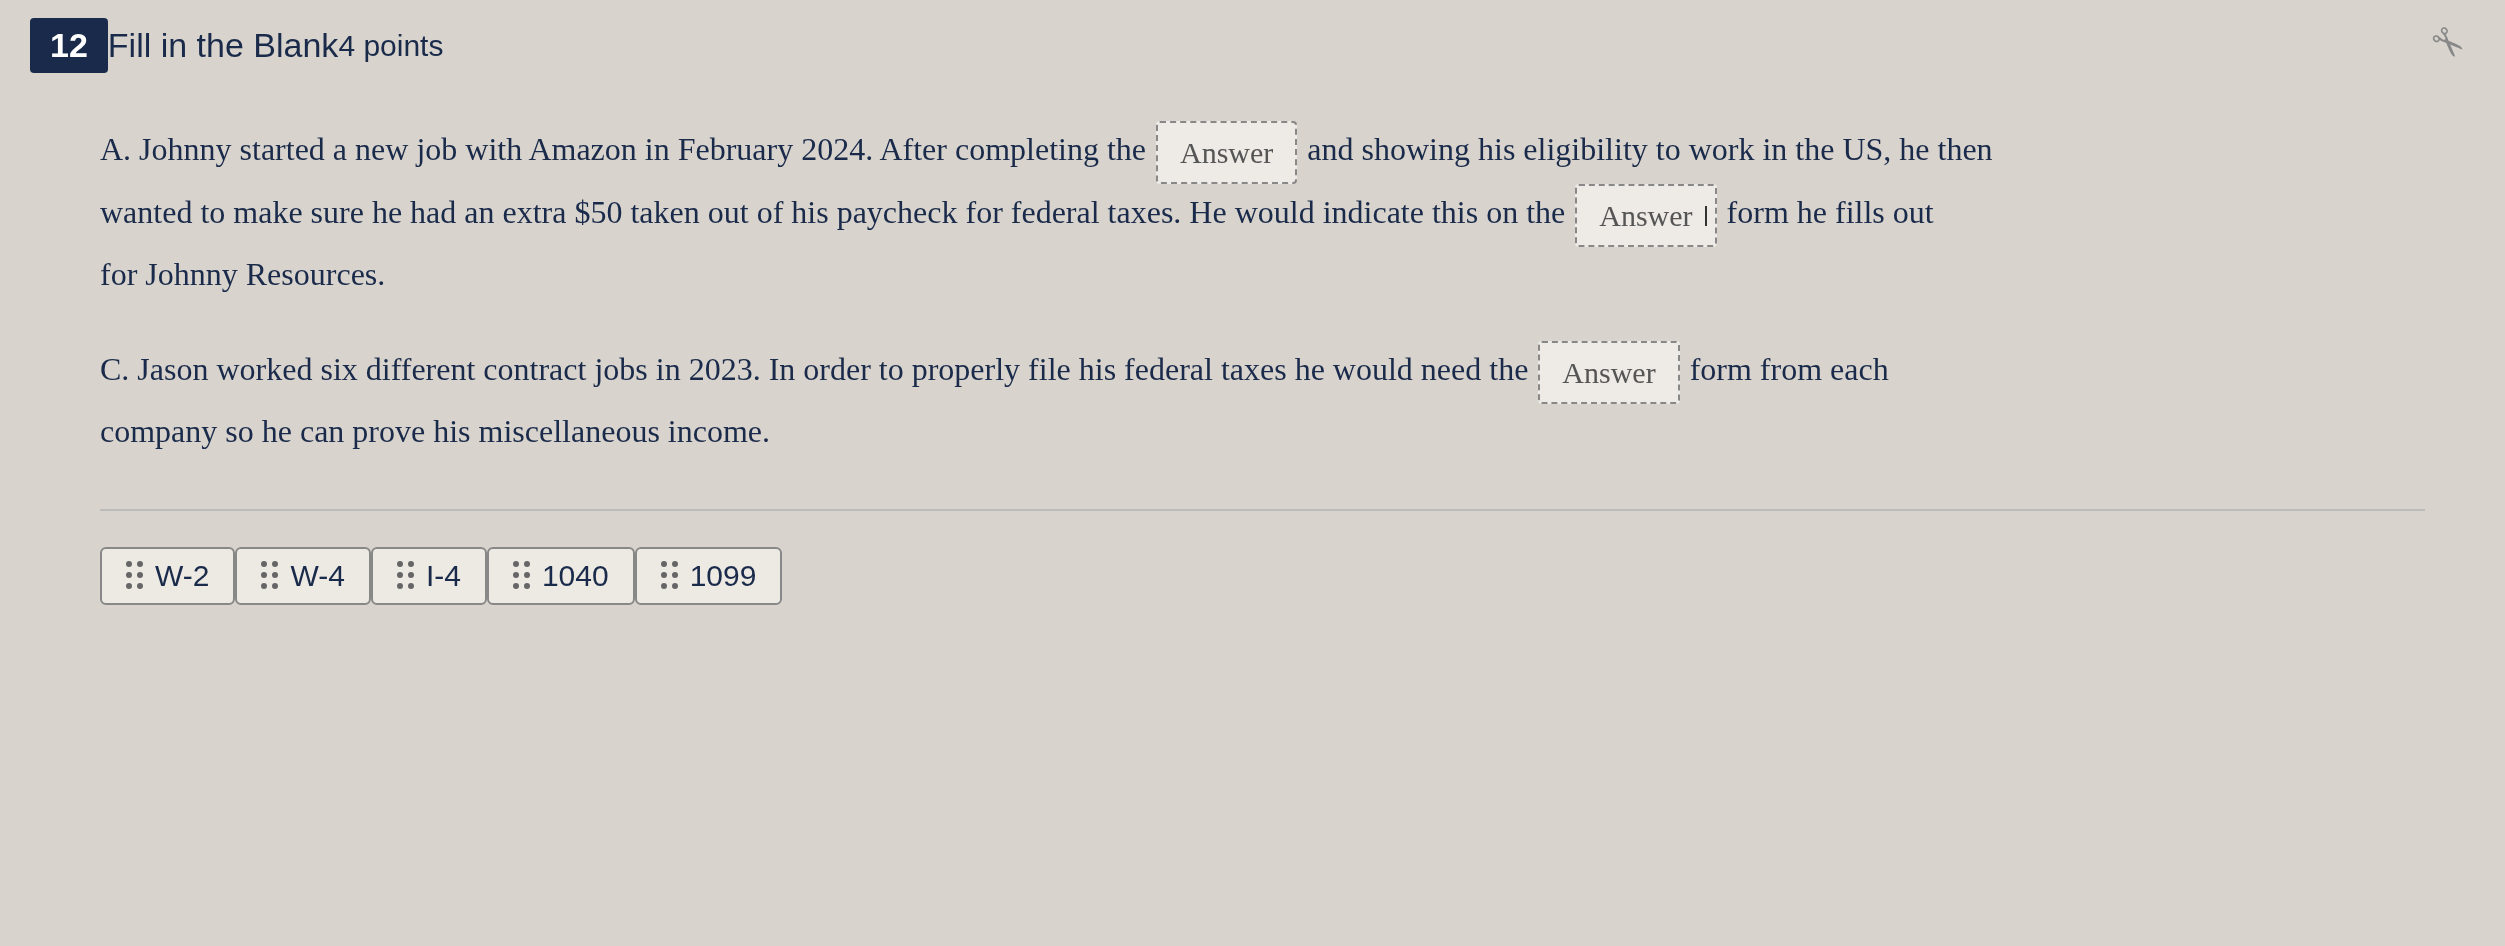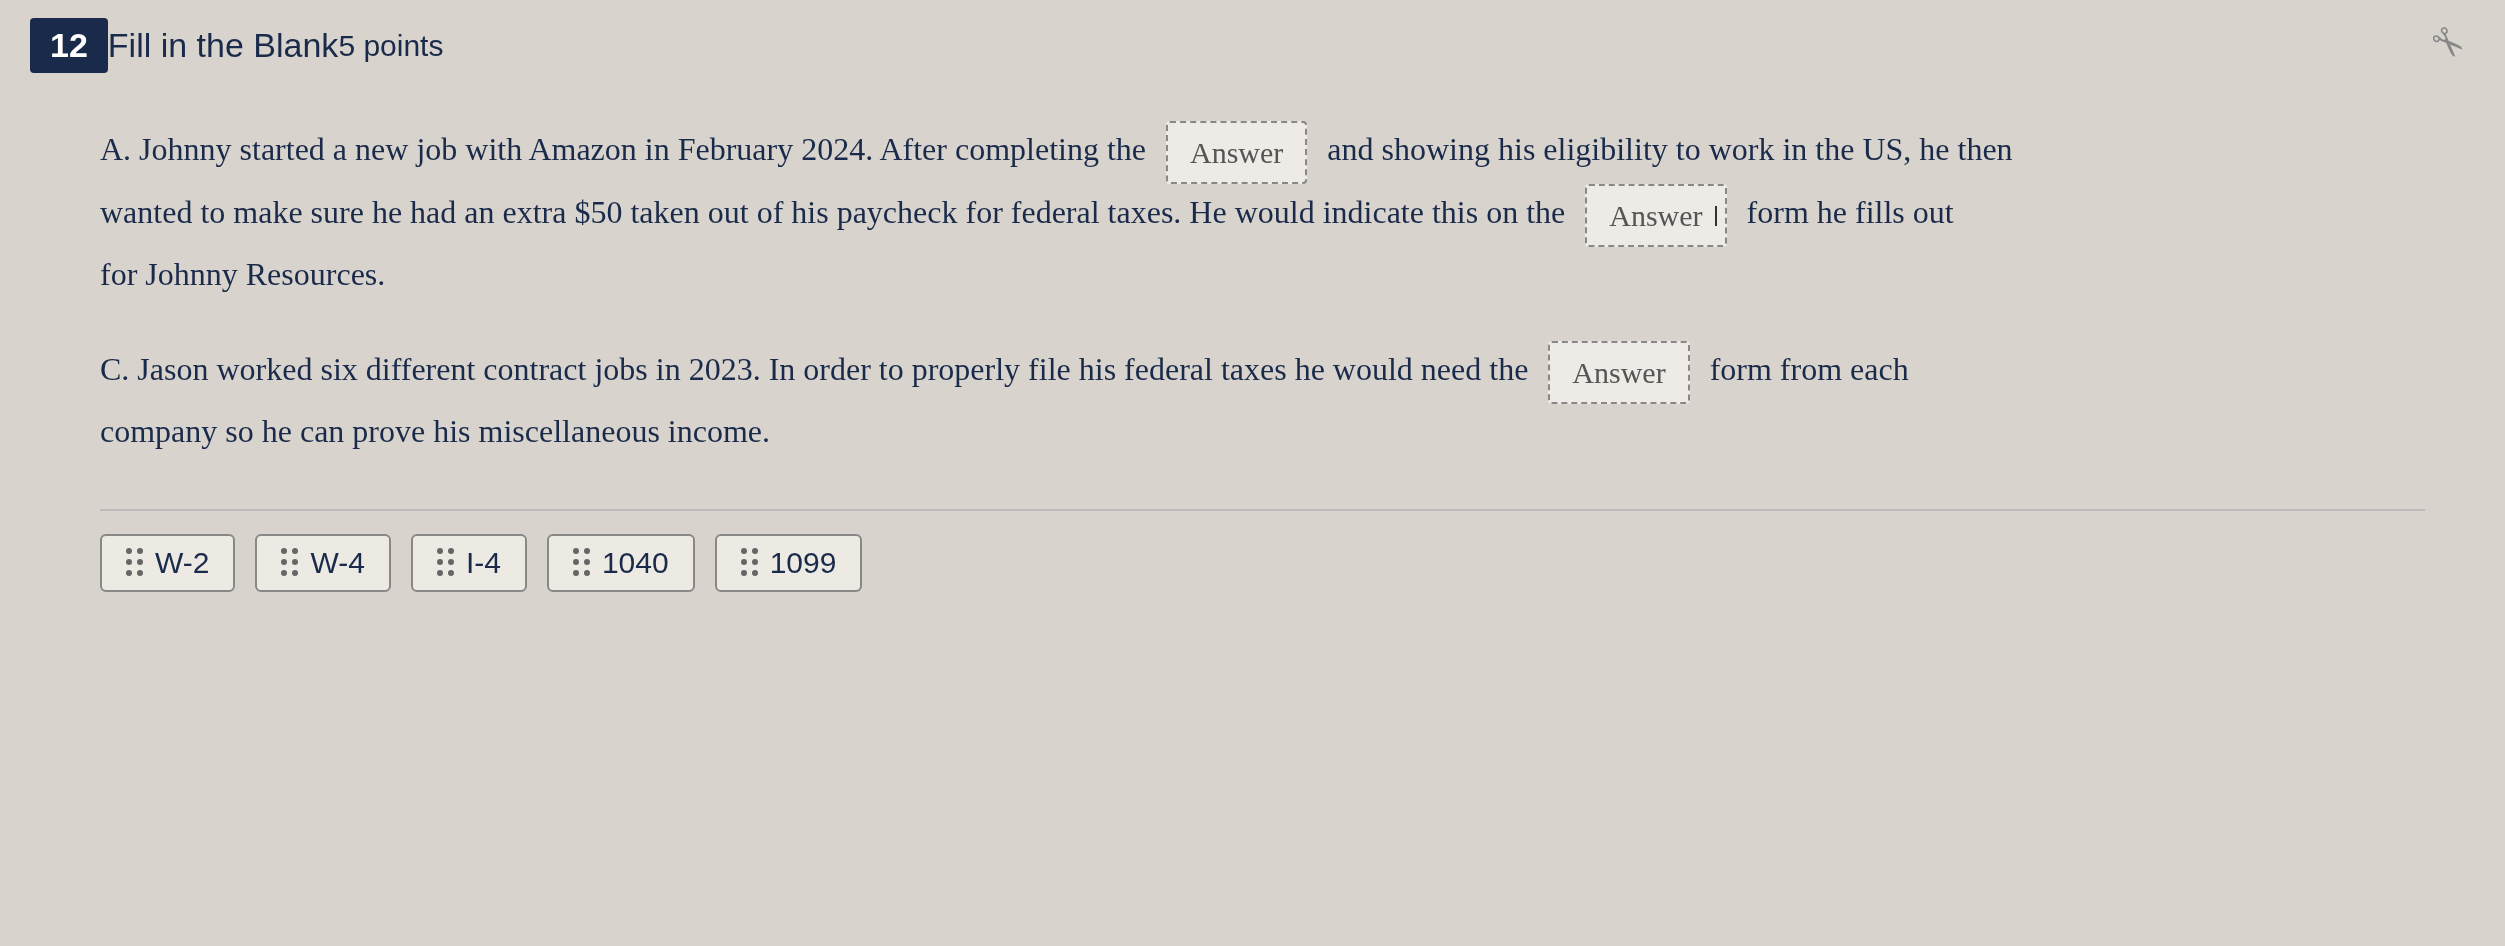--- a/index.html
+++ b/index.html
@@ -73,40 +73,39 @@
       display: inline-block;
       border: 2px dashed #888;
       border-radius: 4px;
       padding: 4px 22px;
       min-width: 140px;
       text-align: center;
       color: #555;
       font-size: 30px;
       background-color: #eeebe6;
       vertical-align: middle;
-      margin: 0 12px;
+      margin: 0 2px;
       position: relative;
     }
 
     .answer-blank.has-cursor::after {
       content: '';
       position: absolute;
       right: 8px;
       top: 50%;
       transform: translateY(-50%);
       width: 2px;
       height: 20px;
       background: #333;
     }
 
     .drag-items-area {
       display: flex;
-      gap: 20px;
       margin-top: 50px;
-      padding-top: 23px;
+      padding-top: 36px;
       border-top: 2px solid #bbb;
       flex-wrap: wrap;
     }
 
     .drag-item {
       display: flex;
       align-items: center;
       gap: 10px;
       border: 2px solid #888;
       border-radius: 6px;
@@ -146,21 +145,21 @@
 </head>
 <body>
 
 <div class="page-container">
 
   <div class="corner-icon">✂</div>
 
   <div class="header-bar">
     <div class="question-number">12</div>
     <div class="question-type">Fill in the Blank</div>
-    <div class="points">5 points</div>
+    <div class="points">4 points</div>
   </div>
 
   <div class="content-area">
 
     <div class="question-block">
       <span class="question-text">
         <span>A. Johnny started a new job with Amazon in February 2024. After completing the </span>
         <span class="answer-blank">Answer</span>
         <span> and showing his eligibility to work in the US, he then</span>
         <br>

